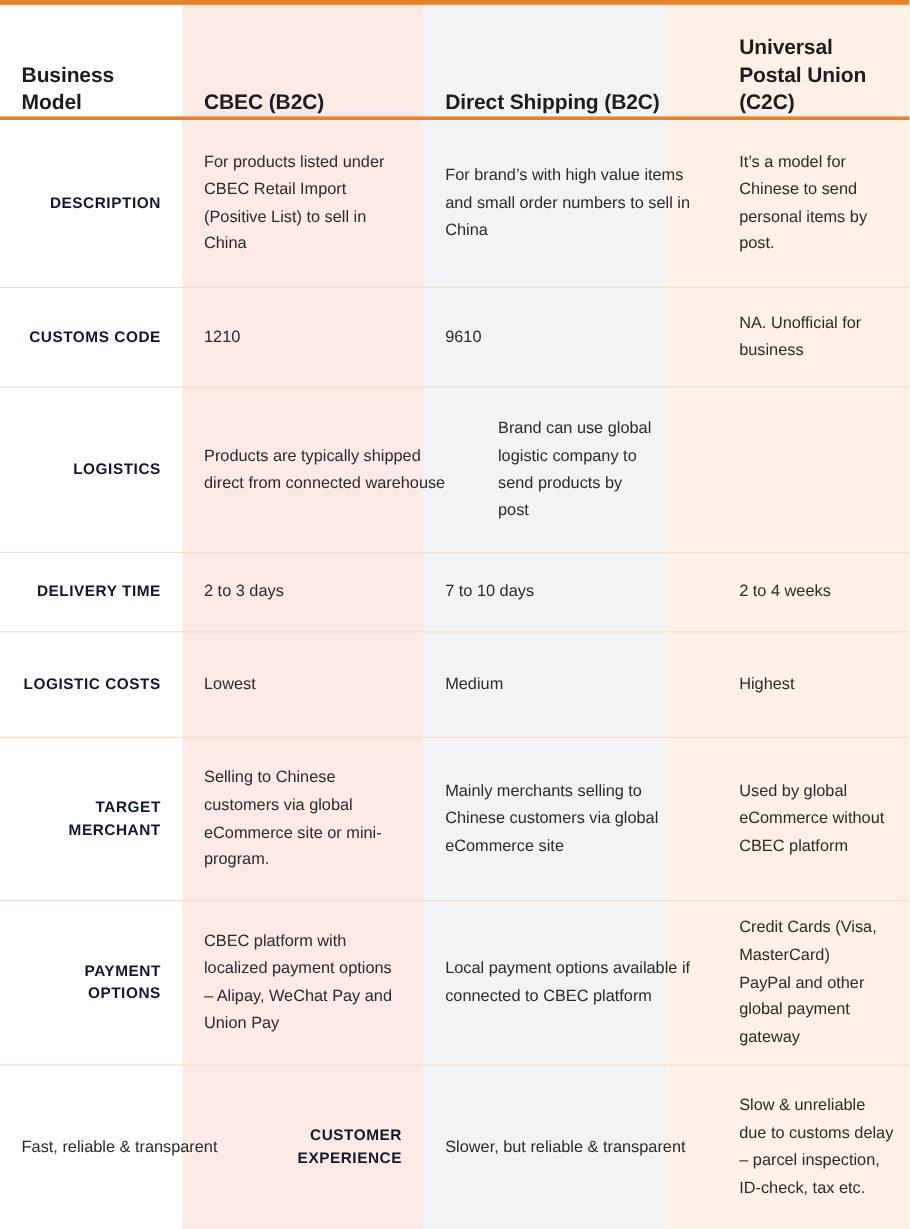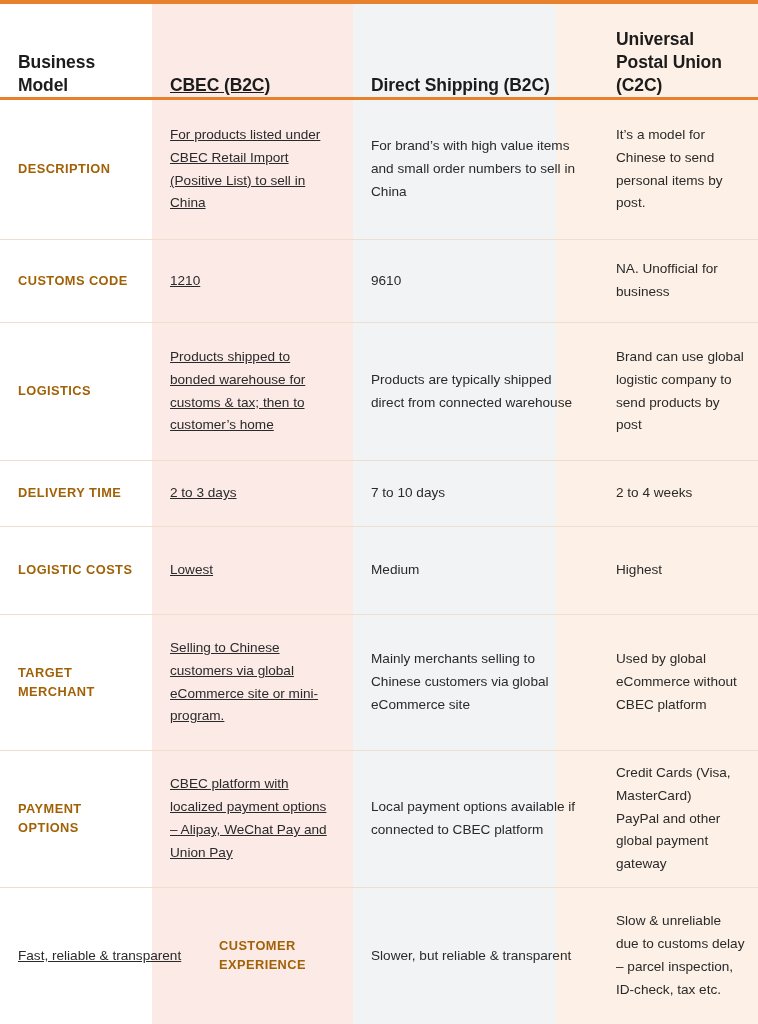--- a/index.html
+++ b/index.html
@@ -61,41 +61,42 @@
     border-bottom: 1px solid #eeded0;
     align-items: center;
   }
   .trow.data-row.last { border-bottom: none; }
 
   .cell {
     padding: 0 18px;
     flex: 0 0 auto;
   }
   .cell.c0 { width: 152px; }
-  .cell.c1 { width: 201px; text-decoration: underline; }
+  .cell.c1 { width: 201px; }
   .cell.c2 { width: 245px; }
   .cell.c3 { width: 166px; }
 
   
   .header-row .cell {
     font-weight: 700;
     font-size: 17.5px;
     line-height: 1.32;
     color: #1c1c1c;
     letter-spacing: -0.1px;
   }
 
   
   .row-label {
     font-weight: 700;
     font-size: 12.8px;
     line-height: 1.45;
     letter-spacing: 0.45px;
-    color: #a16207;
+    color: #0f172a;
     text-transform: uppercase;
+    text-align: right;
   }
 
   
   .cell-body {
     font-size: 13.6px;
     line-height: 1.68;
     color: #2a2a2a;
     font-weight: 400;
     white-space: pre-line;
   }
@@ -141,21 +142,20 @@
 
     <div class="trow data-row h-customs">
       <div class="cell c0 row-label">Customs Code</div>
       <div class="cell c1 cell-body">1210</div>
       <div class="cell c2 cell-body">9610</div>
       <div class="cell c3 cell-body">NA. Unofficial for business</div>
     </div>
 
     <div class="trow data-row h-logi">
       <div class="cell c0 row-label">Logistics</div>
-      <div class="cell c1 cell-body">Products shipped to bonded warehouse for customs &amp; tax; then to customer’s home</div>
       <div class="cell c2 cell-body">Products are typically shipped direct from connected warehouse</div>
       <div class="cell c3 cell-body">Brand can use global logistic company to send products by post</div>
     </div>
 
     <div class="trow data-row h-deliv">
       <div class="cell c0 row-label">Delivery Time</div>
       <div class="cell c1 cell-body">2 to 3 days</div>
       <div class="cell c2 cell-body">7 to 10 days</div>
       <div class="cell c3 cell-body">2 to 4 weeks</div>
     </div>

